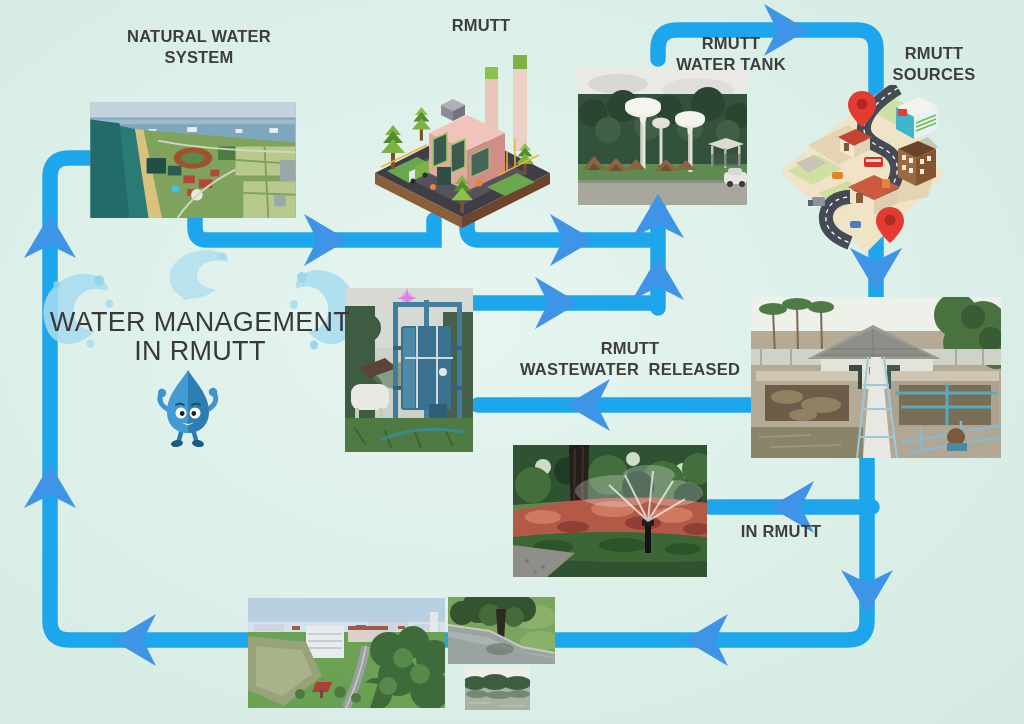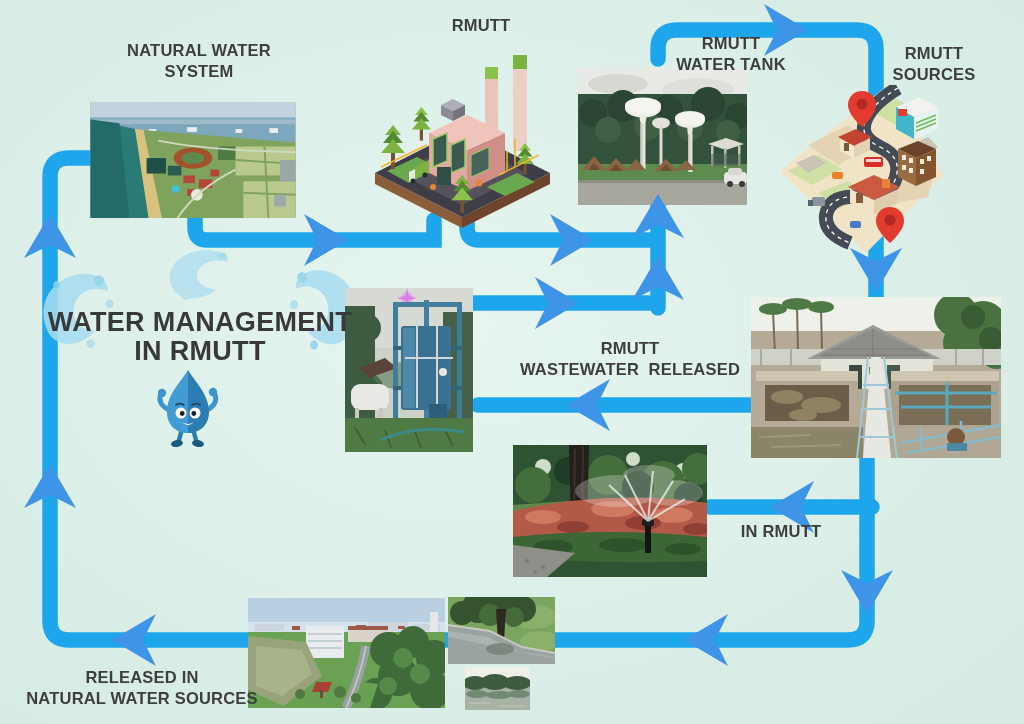--- a/index.html
+++ b/index.html
@@ -14,21 +14,21 @@
   .illu{position:absolute;z-index:2;}
   .deco{position:absolute;z-index:1;opacity:.85;}
   #arrow-heads{z-index:3;}
   .node-label{
     position:absolute;z-index:4;transform:translateX(-50%);text-align:center;
     font-size:16.5px;font-weight:700;color:#3e3e3e;line-height:20.5px;letter-spacing:.2px;
   }
   .node-label .ln{display:block;white-space:pre;}
   #main-title{
     position:absolute;z-index:4;transform:translateX(-50%);text-align:center;
-    font-size:27px;font-weight:700;color:#393939;line-height:29px;letter-spacing:.3px;
+    font-size:27px;font-weight:400;color:#393939;line-height:29px;letter-spacing:.3px;
   }
   #main-title .ln{display:block;white-space:pre;}
   #mascot{position:absolute;z-index:4;}
   svg{display:block;}
 </style>
 </head>
 <body>
 
 <div id="stage">
 
@@ -696,21 +696,21 @@
     <path d="M 21,37 Q 25,34.5 29,37" fill="none" stroke="#1d4e6e" stroke-width="1.8" stroke-linecap="round"></path>
     <path d="M 37,37 Q 41,34.5 45,37" fill="none" stroke="#1d4e6e" stroke-width="1.8" stroke-linecap="round"></path>
     <path d="M 27,54 Q 33,60.5 39,54 Q 33,58 27,54 Z" fill="#ffffff"></path>
   </svg>
 
   <div id="main-title" style="left:200px;top:308px">
     <span class="ln">WATER MANAGEMENT</span>
     <span class="ln">IN RMUTT</span>
   </div>
 
-  <div class="node-label" style="left:199px;top:40px">
+  <div class="node-label" style="left:199px;top:26px">
     <span class="ln">NATURAL WATER</span>
     <span class="ln">SYSTEM</span>
   </div>
 
   <div class="node-label" style="left:481px;top:15px">
     <span class="ln">RMUTT</span>
   </div>
 
   <div class="node-label" style="left:731px;top:33px">
     <span class="ln">RMUTT</span>
@@ -724,18 +724,14 @@
 
   <div class="node-label" style="left:630px;top:338px">
     <span class="ln">RMUTT</span>
     <span class="ln">WASTEWATER  RELEASED</span>
   </div>
 
   <div class="node-label" style="left:781px;top:521px">
     <span class="ln">IN RMUTT</span>
   </div>
 
-  <div class="node-label" style="left:142px;top:667px">
-    <span class="ln">RELEASED IN</span>
-    <span class="ln">NATURAL WATER SOURCES</span>
-  </div>
 
 </div>
 
 </body></html>

